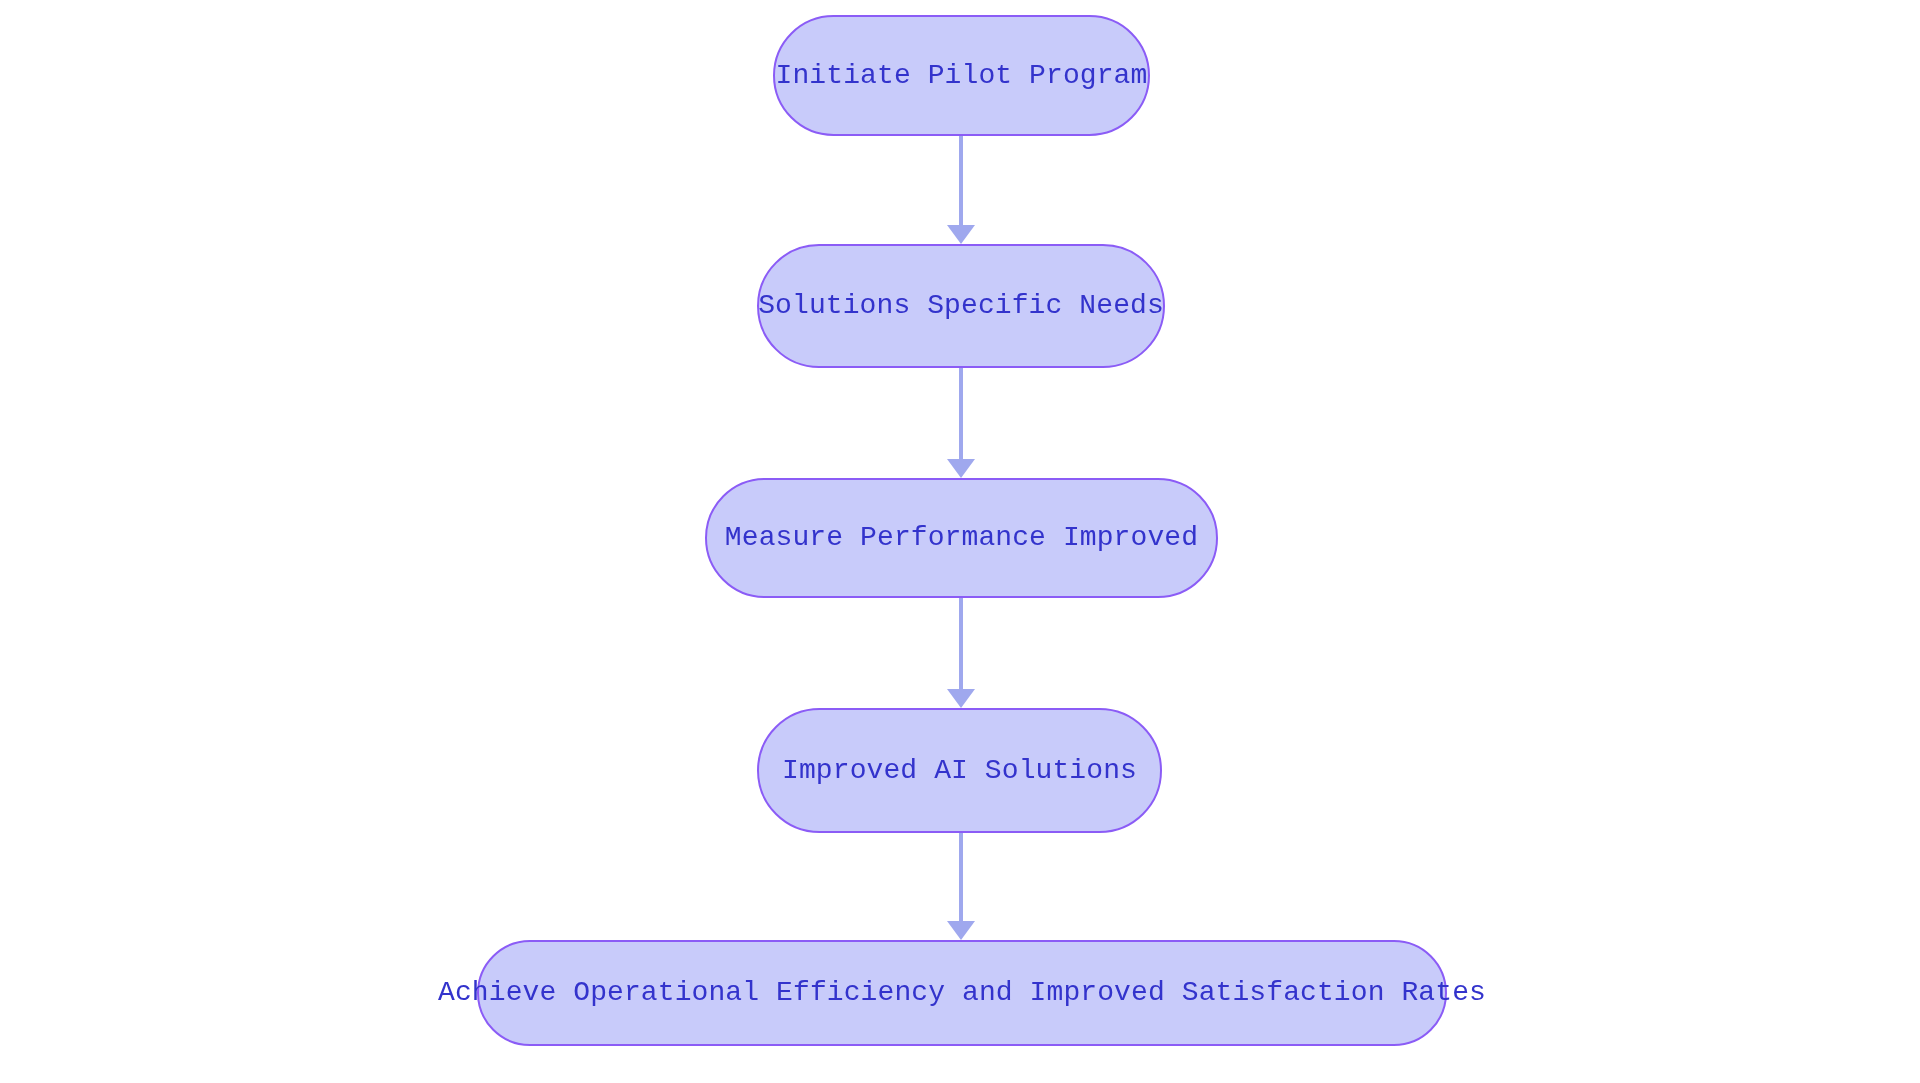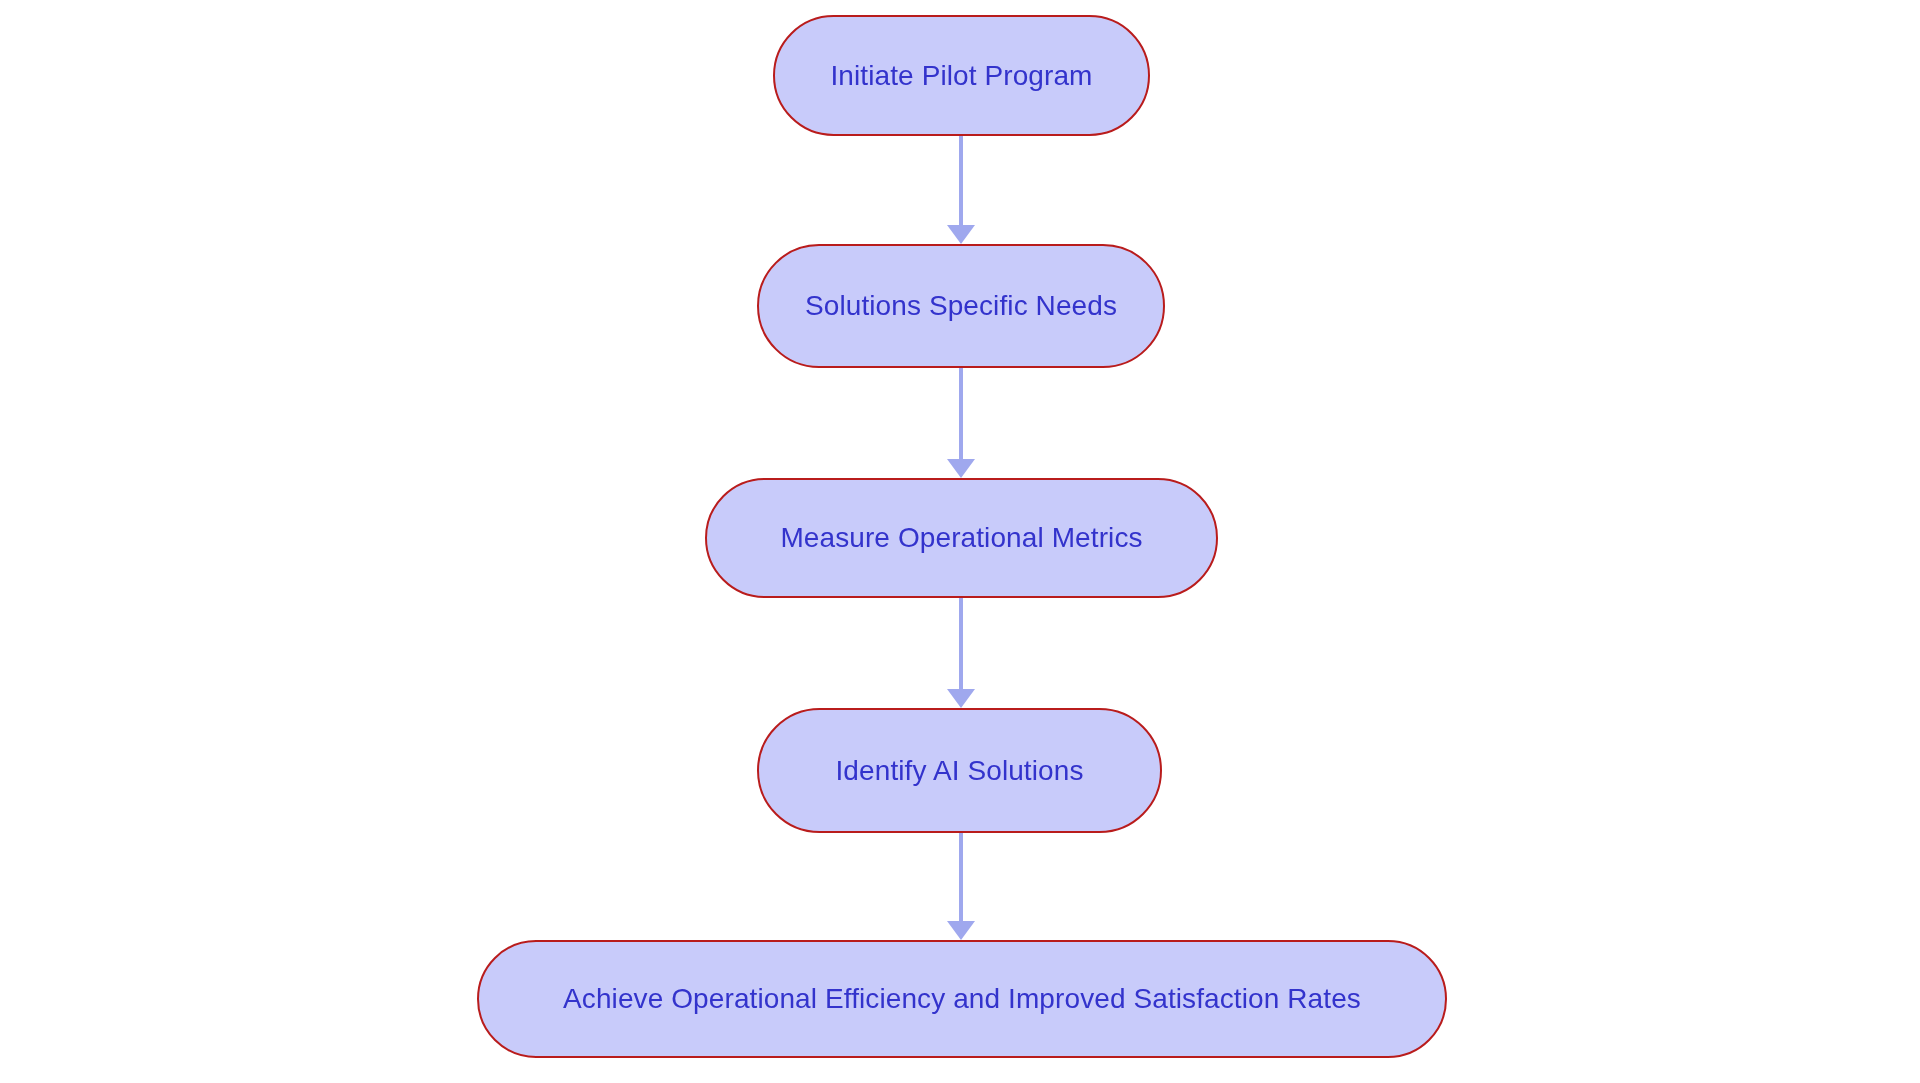--- a/index.html
+++ b/index.html
@@ -16,28 +16,28 @@
   #flowchart-canvas {
     position: relative;
     width: 1920px;
     height: 1083px;
     background: #ffffff;
   }
   .node {
     position: absolute;
     box-sizing: border-box;
     background: #c8cbfa;
-    border: 2px solid #b91c1c;
+    border: 2px solid #8b5cf6;
     border-radius: 9999px;
     display: flex;
     align-items: center;
     justify-content: center;
     color: #3333cc;
     font-size: 28px;
-    font-family: Liberation Sans, sans-serif;
+    font-family: Liberation Mono, monospace;
     font-weight: 400;
     letter-spacing: 0.1px;
     white-space: nowrap;
     line-height: 1;
     user-select: none;
   }
   .node-label {
     display: block;
     pointer-events: none;
   }
@@ -82,34 +82,34 @@
   <div class="node" style="left:757px; top:244px; width:408px; height:124px;">
     <span class="node-label">Solutions Specific Needs</span>
   </div>
 
   <div class="edge" style="left:933px; top:368px; width:56px; height:110px;">
     <div class="edge-line" style="height:92px;"></div>
     <div class="edge-head"></div>
   </div>
 
   <div class="node" style="left:705px; top:478px; width:513px; height:120px;">
-    <span class="node-label">Measure Operational Metrics</span>
+    <span class="node-label">Measure Performance Improved</span>
   </div>
 
   <div class="edge" style="left:933px; top:598px; width:56px; height:110px;">
     <div class="edge-line" style="height:92px;"></div>
     <div class="edge-head"></div>
   </div>
 
   <div class="node" style="left:757px; top:708px; width:405px; height:125px;">
-    <span class="node-label">Identify AI Solutions</span>
+    <span class="node-label">Improved AI Solutions</span>
   </div>
 
   <div class="edge" style="left:933px; top:833px; width:56px; height:107px;">
     <div class="edge-line" style="height:89px;"></div>
     <div class="edge-head"></div>
   </div>
 
-  <div class="node" style="left:477px; top:940px; width:970px; height:118px;">
+  <div class="node" style="left:477px; top:940px; width:970px; height:106px;">
     <span class="node-label">Achieve Operational Efficiency and Improved Satisfaction Rates</span>
   </div>
 
 </div>
 
 </body></html>

